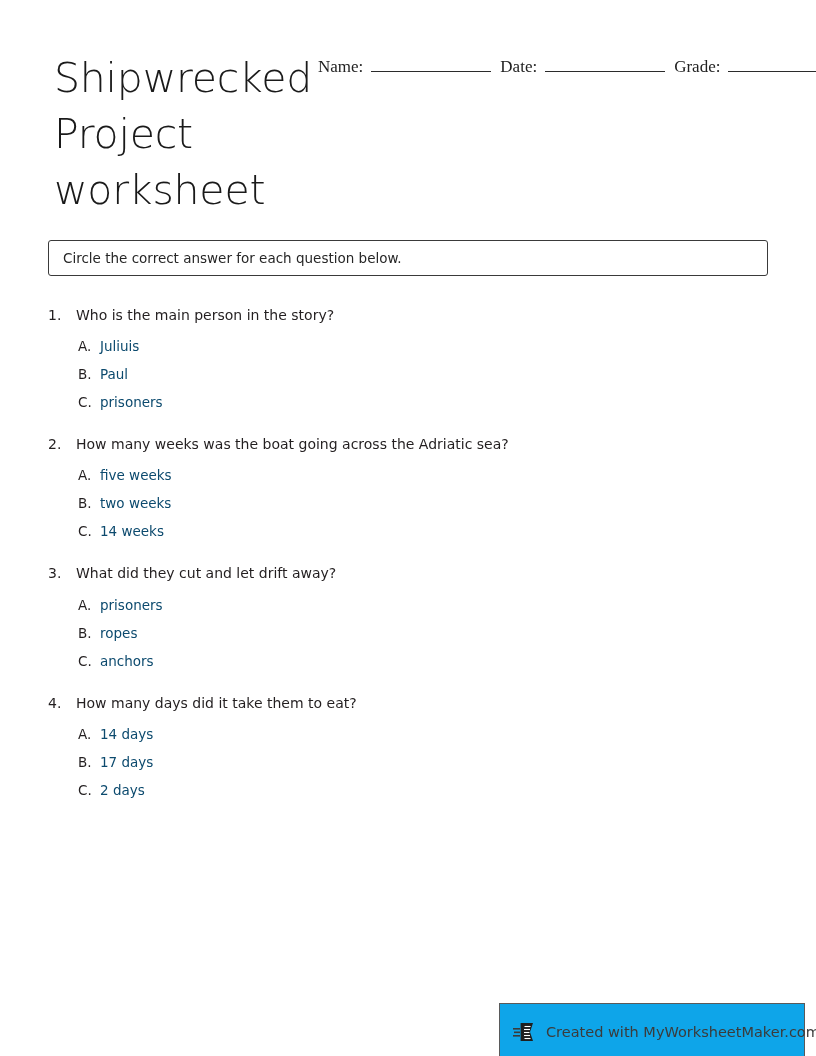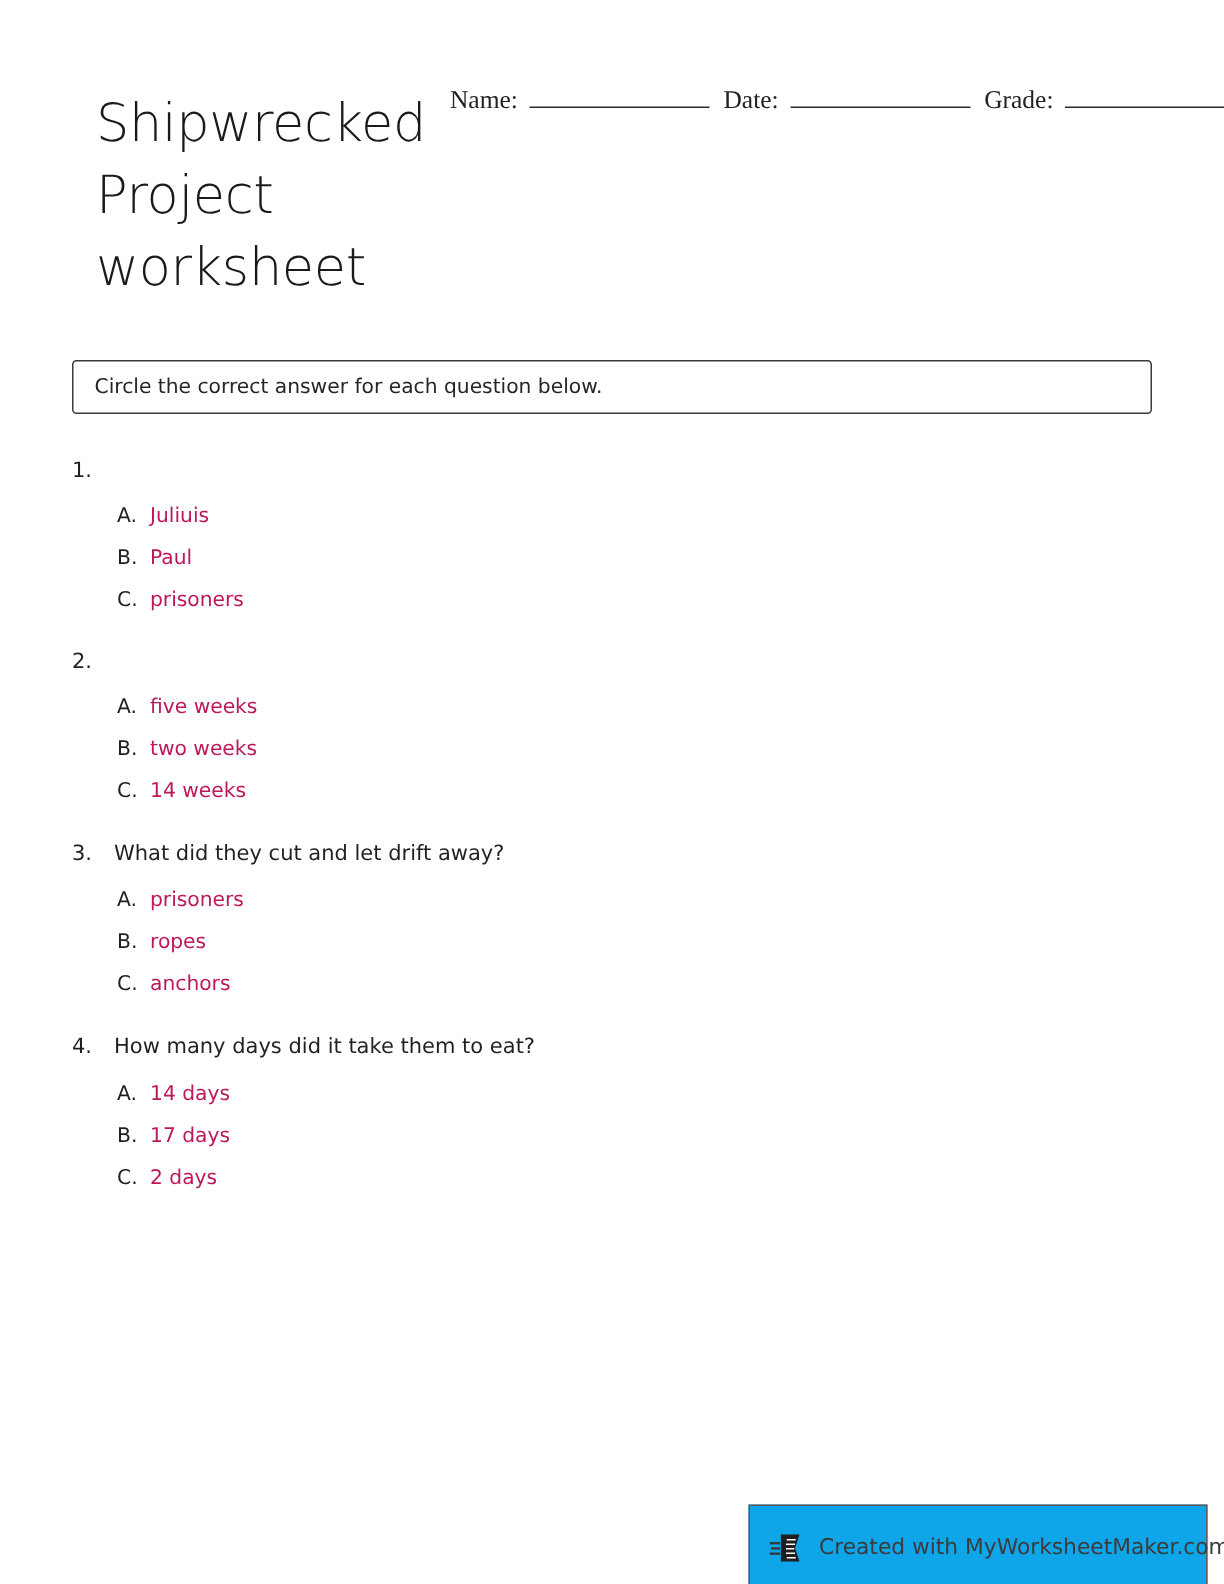--- a/index.html
+++ b/index.html
@@ -29,27 +29,27 @@
     left: 48px;
     top: 44px;
     width: 720px;
     display: flex;
     align-items: flex-start;
     justify-content: space-between;
   }
 
   .worksheet-title {
     font-family: "DejaVu Sans", sans-serif;
-    font-size: 35px;
+    font-size: 41px;
     font-weight: 300;
     line-height: 1.37;
     letter-spacing: -0.2px;
     color: #1a1a1a;
     max-width: 470px;
-    margin: 16px;
+    margin: 6px;
     padding: 0;
   }
 
   .meta-fields {
     margin-top: 8px;
     display: flex;
     gap: 9px;
   }
   .meta-row {
     display: flex;
@@ -130,21 +130,21 @@
   .option-letter {
     width: 22px;
     flex: 0 0 22px;
     font-family: "DejaVu Sans", sans-serif;
     font-size: 13.5px;
     color: #231f20;
   }
   .option-text {
     font-family: "DejaVu Sans", sans-serif;
     font-size: 13.5px;
-    color: #be185d;
+    color: #0c4a6e;
   }
 
   
   .footer-badge {
     position: absolute;
     left: 499px;
     top: 1003px;
     width: 306px;
     height: 58px;
     box-sizing: border-box;
@@ -198,40 +198,42 @@
 
   <div class="instruction-box">
     <span class="instruction-text">Circle the correct answer for each question below.</span>
   </div>
 
   <div class="questions">
 
     <div class="question-block">
       <div class="question-line">
         <span class="question-number">1.</span>
+        <span class="question-text">Who is the main person in the story?</span>
       </div>
       <div class="options">
         <div class="option-row">
           <span class="option-letter">A.</span>
           <span class="option-text">Juliuis</span>
         </div>
         <div class="option-row">
           <span class="option-letter">B.</span>
           <span class="option-text">Paul</span>
         </div>
         <div class="option-row">
           <span class="option-letter">C.</span>
           <span class="option-text">prisoners</span>
         </div>
       </div>
     </div>
 
     <div class="question-block">
       <div class="question-line">
         <span class="question-number">2.</span>
+        <span class="question-text">How many weeks was the boat going across the Adriatic sea?</span>
       </div>
       <div class="options">
         <div class="option-row">
           <span class="option-letter">A.</span>
           <span class="option-text">five weeks</span>
         </div>
         <div class="option-row">
           <span class="option-letter">B.</span>
           <span class="option-text">two weeks</span>
         </div>

